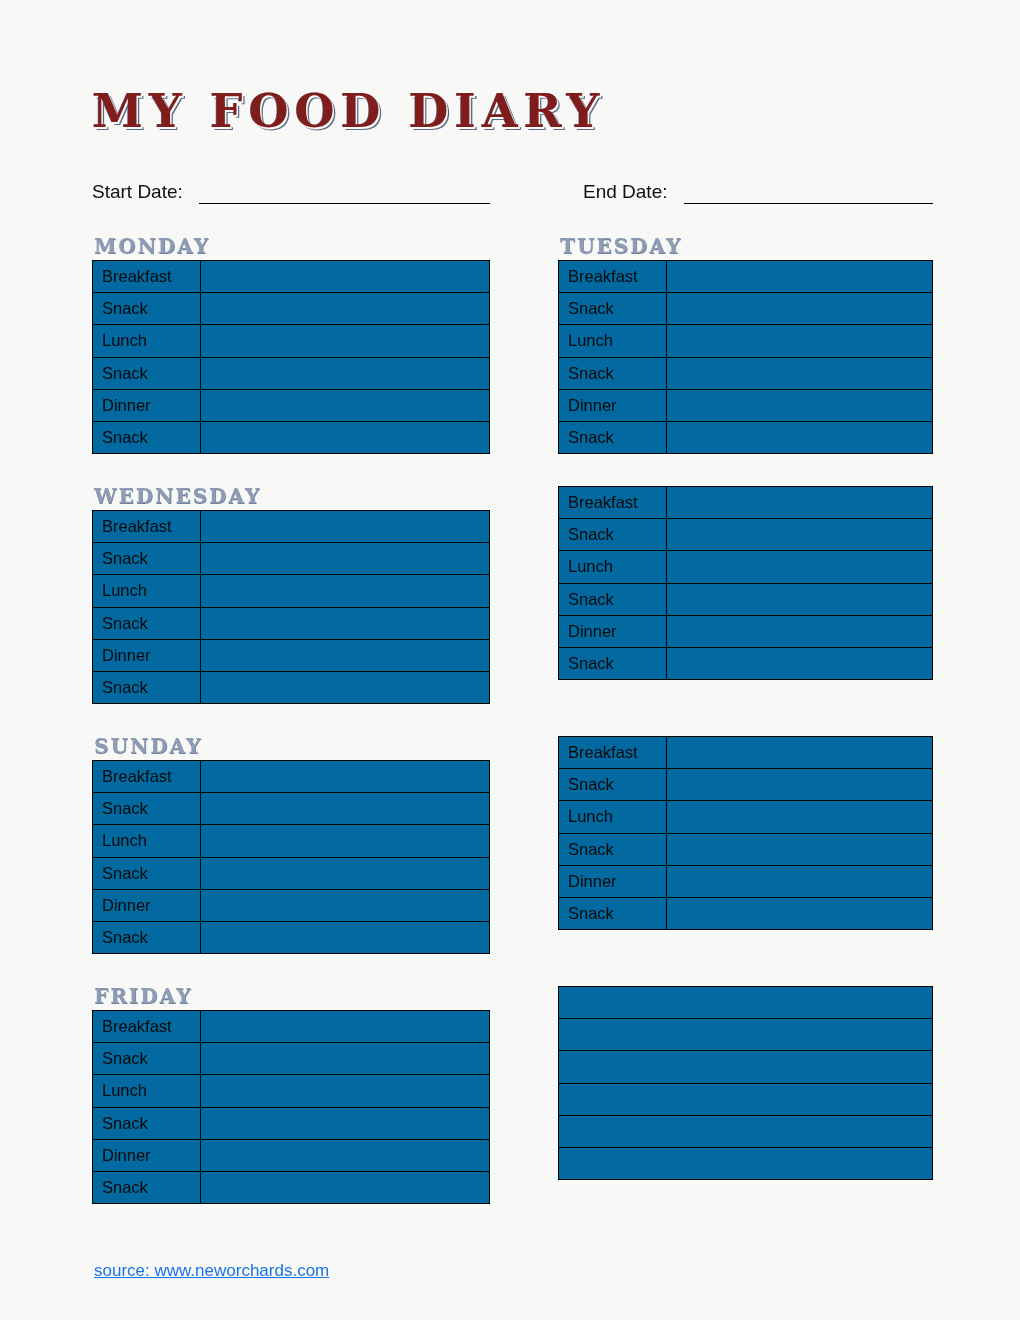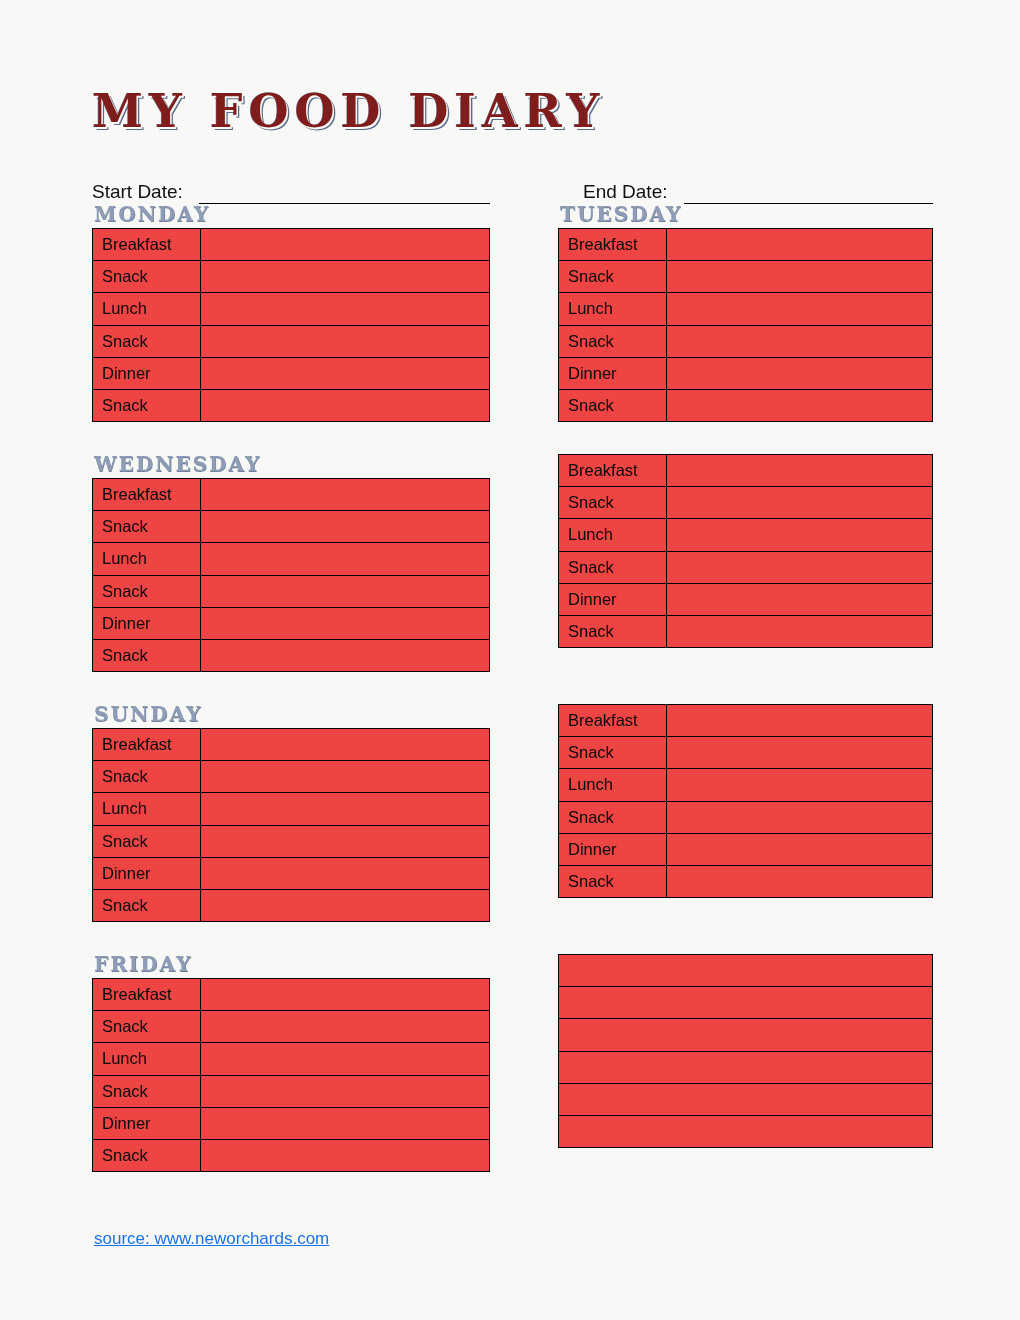--- a/index.html
+++ b/index.html
@@ -43,38 +43,39 @@
   .date-line {
     flex:1;
     margin-left:16px;
     border-bottom:1.5px solid #000;
     height:20px;
   }
   .sections {
     display:grid;
     grid-template-columns:398px 375px;
     column-gap:68px;
+    margin-top:32px;
   }
   .section { margin-bottom:32px; }
   .day-heading {
     font-family:"DejaVu Serif", serif;
     font-weight:bold;
     font-size:20px;
     line-height:20px;
     letter-spacing:2px;
     color:#8e9db5;
     text-shadow:0.6px 0.6px 0 #72829d;
     margin:0 0 4px 2px;
   }
   .meal-table {
     height:194px;
     display:flex;
     flex-direction:column;
     border:1.5px solid #000;
-    background:#ef4444;
+    background:#0369a1;
   }
   .meal-row {
     flex:1;
     display:flex;
     border-bottom:1px solid #000;
   }
   .meal-row:last-child { border-bottom:none; }
   .meal-label-cell {
     width:108px;
     border-right:1px solid #000;

